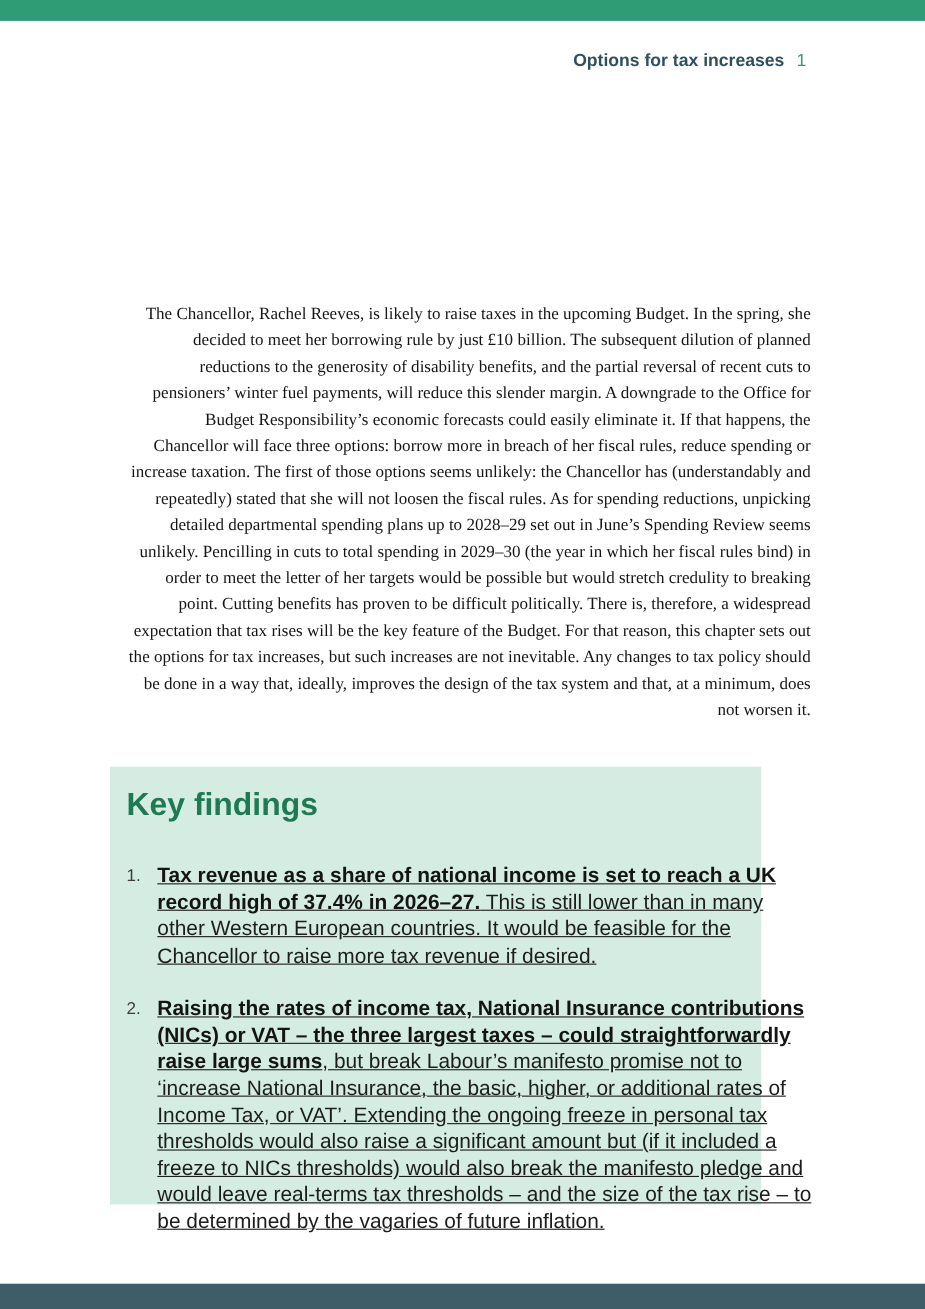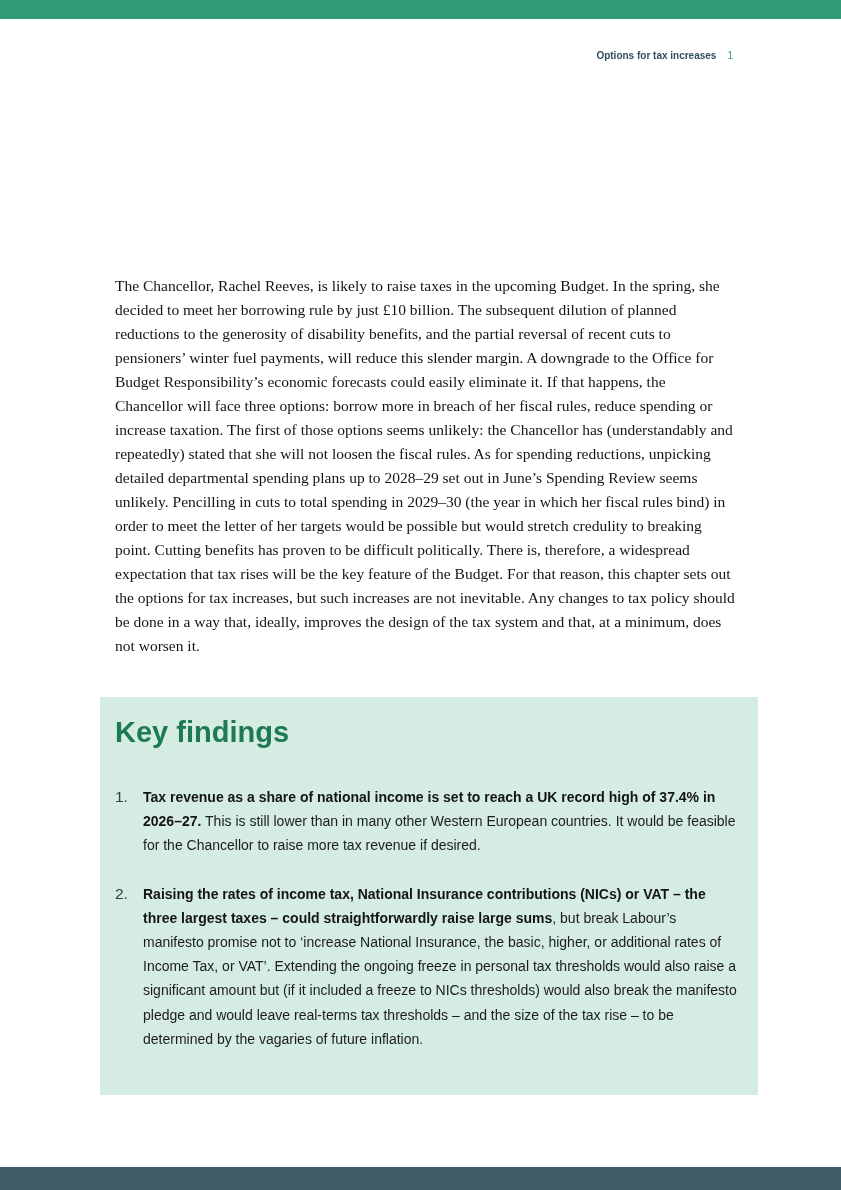--- a/index.html
+++ b/index.html
@@ -11,21 +11,21 @@
     font-family:"Liberation Sans", sans-serif;
     overflow:hidden;
     margin:0 auto;
   }
   .top-bar {
     position:absolute; top:0; left:0; width:841px; height:19px;
     background:var(--bar_green, #2f9c75);
   }
   .running-header {
     position:absolute; top:47px; right:108px;
-    font-size:10px; line-height:17px;
+    font-size:16px; line-height:17px;
     white-space:nowrap;
     text-align:right;
   }
   .running-title {
     font-weight:bold; color:var(--header_dark, #2f4f5c);
   }
   .page-number {
     color:var(--bar_green, #2f9c75); margin-left:11px; font-weight:normal;
   }
   .chapter-title {
@@ -38,45 +38,45 @@
   .authors {
     position:absolute; left:115px; top:229px;
     font-size:19px; line-height:24px;
     color:var(--author_green, #1e7a55);
   }
   .intro {
     position:absolute; left:115px; top:274px; width:622px;
     font-family:"Liberation Serif", serif;
     font-size:15.5px; line-height:24px;
     color:#141414;
-    text-align:left;
+    text-align:right;
   }
   .key-box {
-    position:absolute; left:100px; top:697px; width:658px; height:398px;
+    position:absolute; left:100px; top:697px; width:592px; height:398px;
     background:var(--mint, #d4ece2);
   }
   .key-heading {
     position:absolute; left:15px; top:17px;
     font-size:29px; font-weight:bold; line-height:36px;
     color:var(--heading_green, #1d7a52);
   }
   .key-list {
     position:absolute; left:15px; top:88px; width:630px;
   }
   .key-item {
     display:flex; align-items:flex-start;
     margin-bottom:24px;
   }
   .key-item-number {
     flex:0 0 28px;
     font-size:15.5px; line-height:24.2px; color:#3c3c3c;
   }
   .key-item-text {
     flex:1 1 auto; max-width:596px;
-    font-size:14px; line-height:24.2px; color:#1c1c1c;
+    font-size:19px; line-height:24.2px; color:#1c1c1c;text-decoration:underline;
   }
   .key-item-text b { font-weight:bold; color:#141414; }
   .footer {
     position:absolute; left:115px; top:1111px;
     font-family:"Liberation Serif", serif;
     font-size:13px; line-height:16px;
     color:var(--footer_dark, #374f5a);
   }
   .bottom-bar {
     position:absolute; left:0; top:1167px; width:841px; height:23px;

